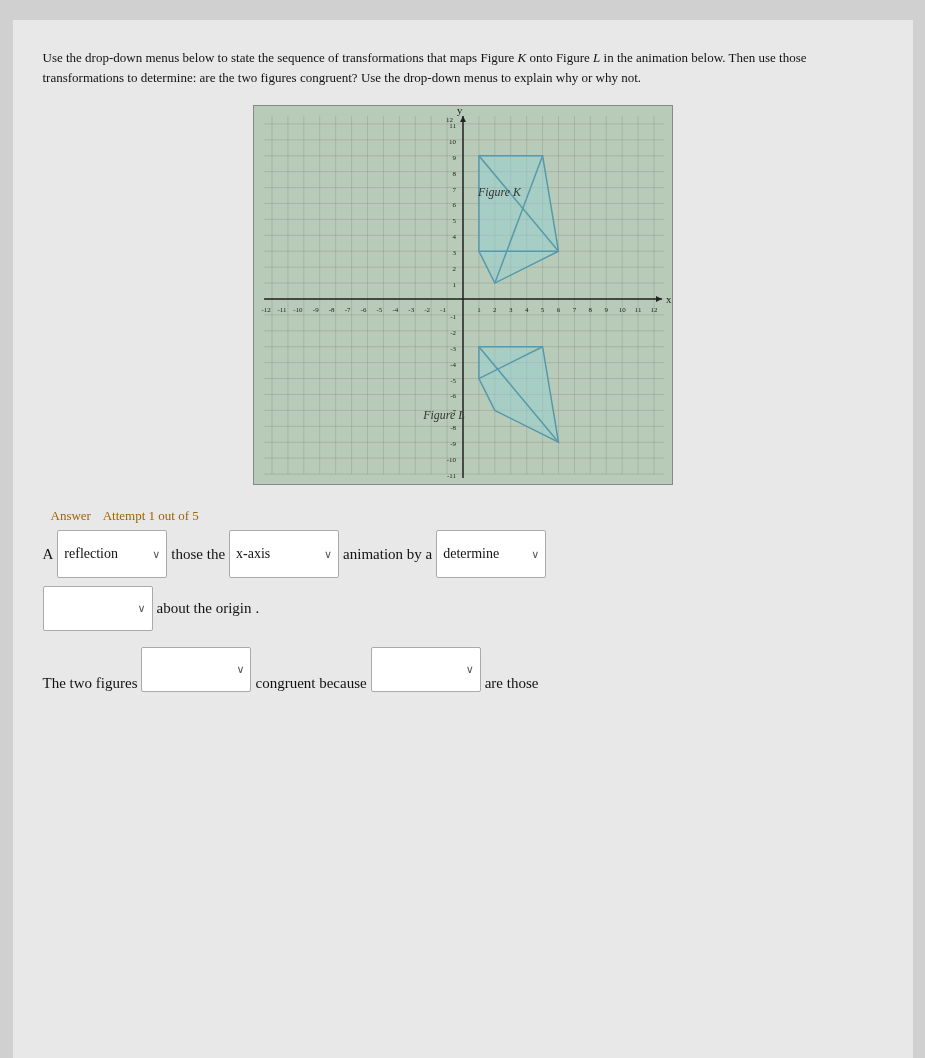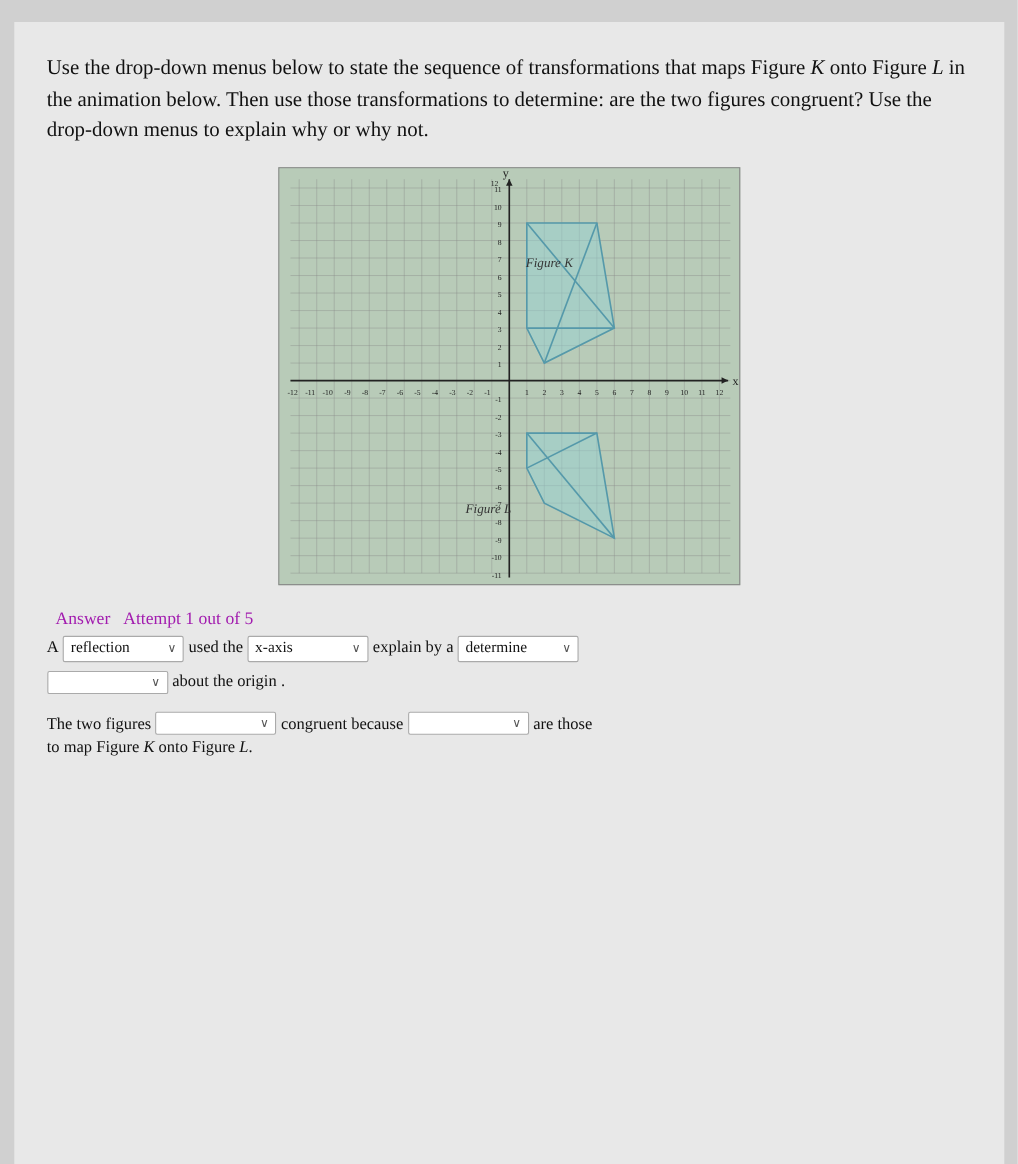--- a/index.html
+++ b/index.html
@@ -13,21 +13,21 @@
       align-items: flex-start;
     }
     .page {
       background: #e8e8e8;
       width: 900px;
       min-height: 1040px;
       margin: 20px auto;
       padding: 28px 30px 30px 30px;
     }
     .instructions {
-      font-size: 19px;
+      font-size: 13px;
       line-height: 1.5;
       color: #111;
       margin-bottom: 18px;
     }
     .instructions em, .instructions i {
       font-style: italic;
     }
     .graph-container {
       display: flex;
       justify-content: center;
@@ -49,40 +49,40 @@
       margin-top: 10px;
     }
     .answer-label {
       font-size: 15px;
       font-weight: bold;
       color: #111;
       margin-bottom: 6px;
     }
     .answer-label span {
       font-weight: normal;
-      font-size: 16px;
+      font-size: 13px;
       margin-left: 8px;
-      color: #a21caf;
+      color: #a16207;
     }
     .sentence-row {
       display: flex;
       align-items: center;
       flex-wrap: wrap;
       gap: 4px;
       margin-bottom: 8px;
       font-size: 15px;
       color: #111;
     }
     .dropdown {
       display: inline-flex;
       align-items: center;
       background: white;
       border: 1px solid #aaa;
       border-radius: 2px;
-      padding: 3px 6px;
+      padding: 15px 6px;
       font-size: 14px;
       cursor: pointer;
       min-width: 110px;
       justify-content: space-between;
       gap: 4px;
     }
     .dropdown .chevron {
       font-size: 11px;
       color: #555;
     }
@@ -263,26 +263,26 @@
       <span>Answer</span>
       <span>Attempt 1 out of 5</span>
     </div>
 
     <div class="sentence-row">
       <span class="static-text">A</span>
       <div class="dropdown">
         <span>reflection</span>
         <span class="chevron">∨</span>
       </div>
-      <span class="static-text">used the</span>
+      <span class="static-text">those the</span>
       <div class="dropdown">
         <span>x-axis</span>
         <span class="chevron">∨</span>
       </div>
-      <span class="static-text">explain by a</span>
+      <span class="static-text">animation by a</span>
       <div class="dropdown">
         <span>determine</span>
         <span class="chevron">∨</span>
       </div>
     </div>
 
     <div class="row2">
       <div class="dropdown">
         <span></span>
         <span class="chevron">∨</span>
@@ -298,17 +298,14 @@
         <span class="chevron">∨</span>
       </div>
       <span class="static-text">congruent because</span>
       <div class="dropdown">
         <span></span>
         <span class="chevron">∨</span>
       </div>
       <span class="static-text">are those</span>
     </div>
 
-    <div class="sentence-row">
-      <span class="static-text">to map Figure <i>K</i> onto Figure <i>L</i>.</span>
-    </div>
   </div>
 </div>
 
 </body></html>

